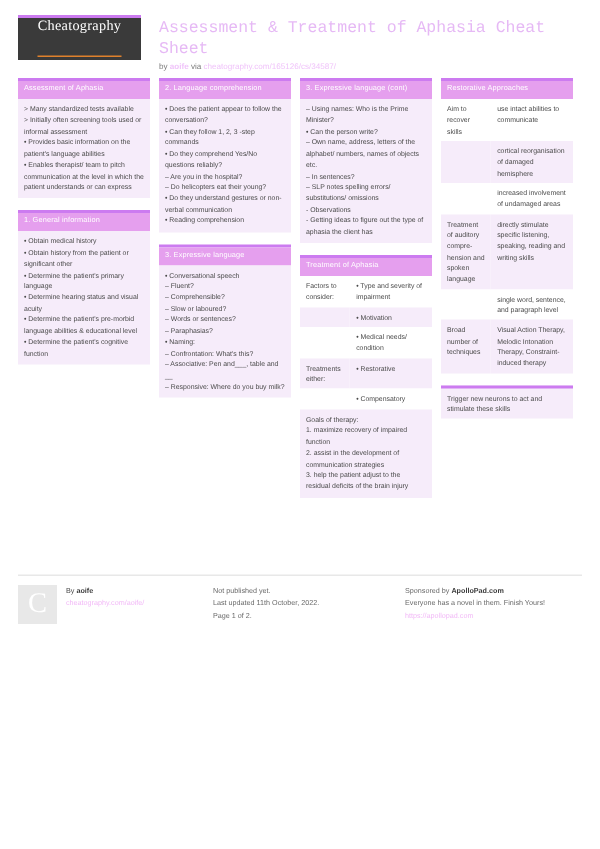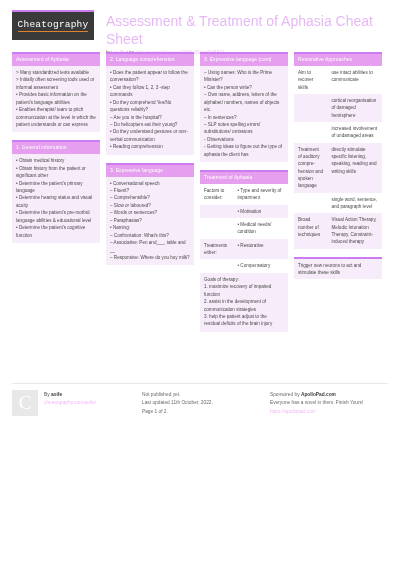--- a/index.html
+++ b/index.html
@@ -34,34 +34,34 @@
     height: 28px;
     background: #3a3a3a;
     border-top: 2px solid #cc7bf0;
     display: flex;
     align-items: center;
     justify-content: center;
     flex: none;
   }
   .logo-text {
     color: #ffffff;
-    font-family: Liberation Mono, monospace;
+    font-family: Liberation Serif, serif;
     font-size: 9.5px;
     letter-spacing: .2px;
     border-bottom: 1px solid #e0812c;
-    padding-bottom: 1px;
+    padding-bottom: 13px;
     line-height: 1;
   }
   .header-text {
     margin-left: 12px;
     padding-top: 2px;
   }
   .sheet-title {
-    font-family: Liberation Sans, sans-serif;
-    font-size: 14px;
+    font-family: Liberation Mono, monospace;
+    font-size: 11px;
     color: #e6b9f5;
     line-height: 1.3;
     font-weight: normal;
     margin: 0;
   }
   .sheet-byline {
     font-size: 5.4px;
     color: #7a7a7a;
     line-height: 1.4;
     margin-top: 1px;

